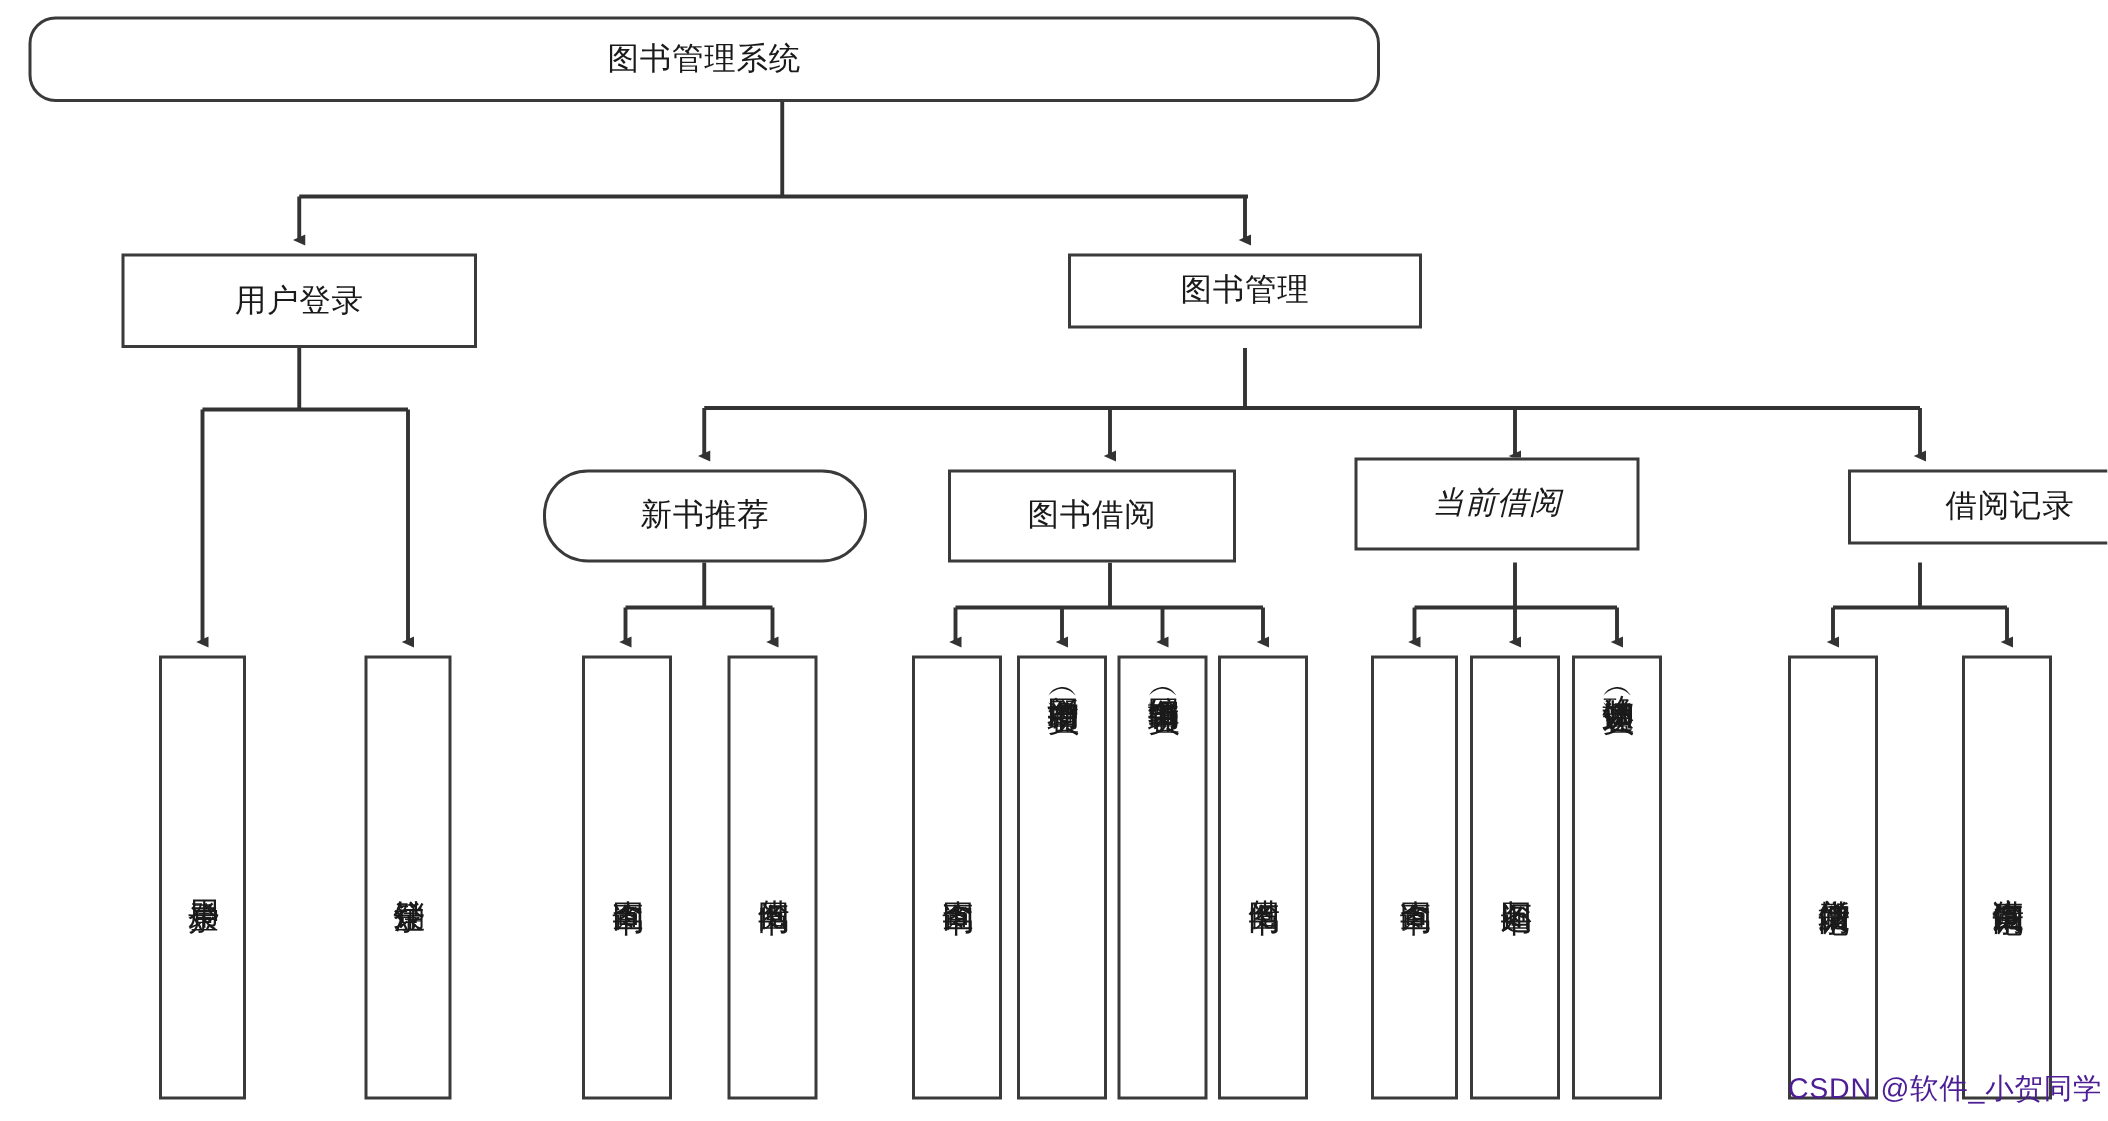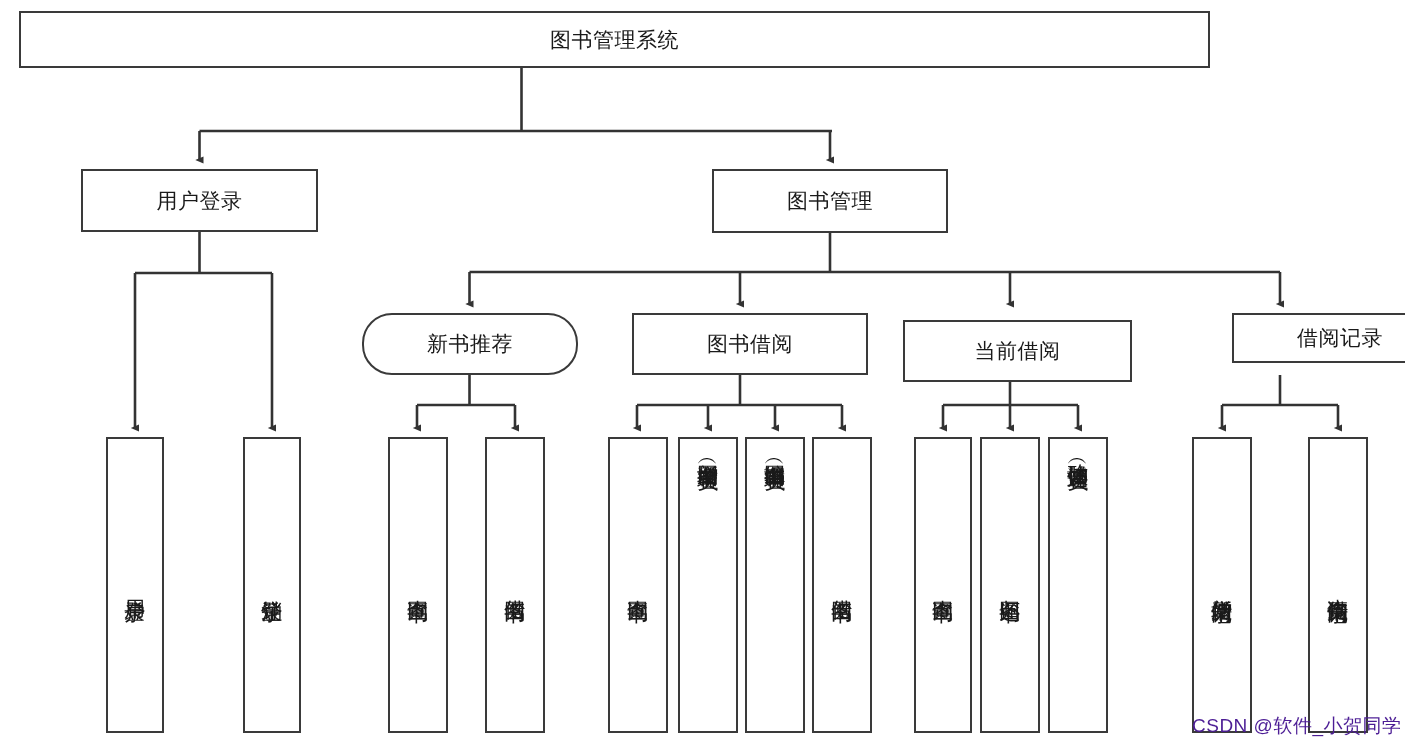--- a/index.html
+++ b/index.html
@@ -115,38 +115,38 @@
       <path d="M1010,405 L1010,428" marker-end="url(#arrowhead)"></path>
       <path d="M1078,405 L1078,428" marker-end="url(#arrowhead)"></path>
 
       <path d="M1280,375 L1280,405"></path>
       <path d="M1222,405 L1338,405"></path>
       <path d="M1222,405 L1222,428" marker-end="url(#arrowhead)"></path>
       <path d="M1338,405 L1338,428" marker-end="url(#arrowhead)"></path>
     </g>
   </svg>
 
-  <div class="node-box" id="node-root" style="left: 19px; top: 11px; width: 1191px; height: 57px;">
+  <div class="node-box" id="node-root" style="left: 19px; top: 11px; width: 901px; height: 57px; border-radius: 18px;">
     <span class="node-label-h">图书管理系统</span>
   </div>
 
   <div class="node-box" id="node-l2-0" style="left: 81px; top: 169px; width: 237px; height: 63px;">
     <span class="node-label-h">用户登录</span>
   </div>
-  <div class="node-box" id="node-l2-1" style="left: 712px; top: 169px; width: 236px; height: 64px;">
+  <div class="node-box" id="node-l2-1" style="left: 712px; top: 169px; width: 236px; height: 50px;">
     <span class="node-label-h">图书管理</span>
   </div>
 
   <div class="node-box" id="node-l3-0" style="left: 362px; top: 313px; width: 216px; height: 62px; border-radius: 30px;">
     <span class="node-label-h">新书推荐</span>
   </div>
-  <div class="node-box" id="node-l3-1" style="left: 632px; top: 313px; width: 236px; height: 62px;">
+  <div class="node-box" id="node-l3-1" style="left: 632px; top: 313px; width: 192px; height: 62px;">
     <span class="node-label-h">图书借阅</span>
   </div>
-  <div class="node-box" id="node-l3-2" style="left: 903px; top: 320px; width: 229px; height: 62px;">
+  <div class="node-box" id="node-l3-2" style="left: 903px; top: 305px; width: 190px; height: 62px; font-style: italic;">
     <span class="node-label-h">当前借阅</span>
   </div>
   <div class="node-box" id="node-l3-3" style="left: 1232px; top: 313px; width: 216px; height: 50px;">
     <span class="node-label-h">借阅记录</span>
   </div>
 
   <div class="node-box leaf-box centered" id="node-leaf-0" style="left: 106px; top: 437px; width: 58px; height: 296px;">
     <span class="node-label-v">用户登录</span>
   </div>
   <div class="node-box leaf-box centered" id="node-leaf-1" style="left: 243px; top: 437px; width: 58px; height: 296px;">

